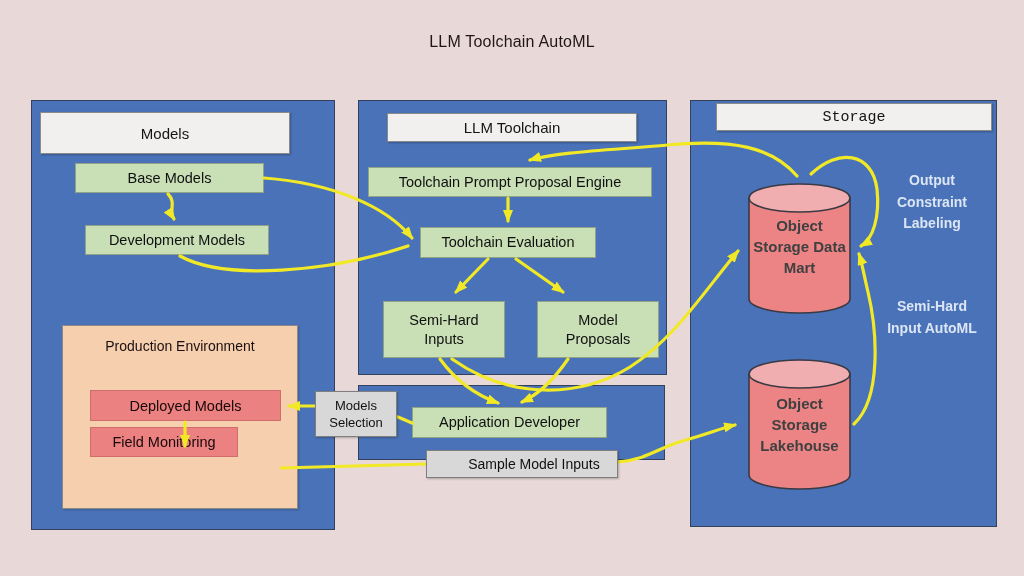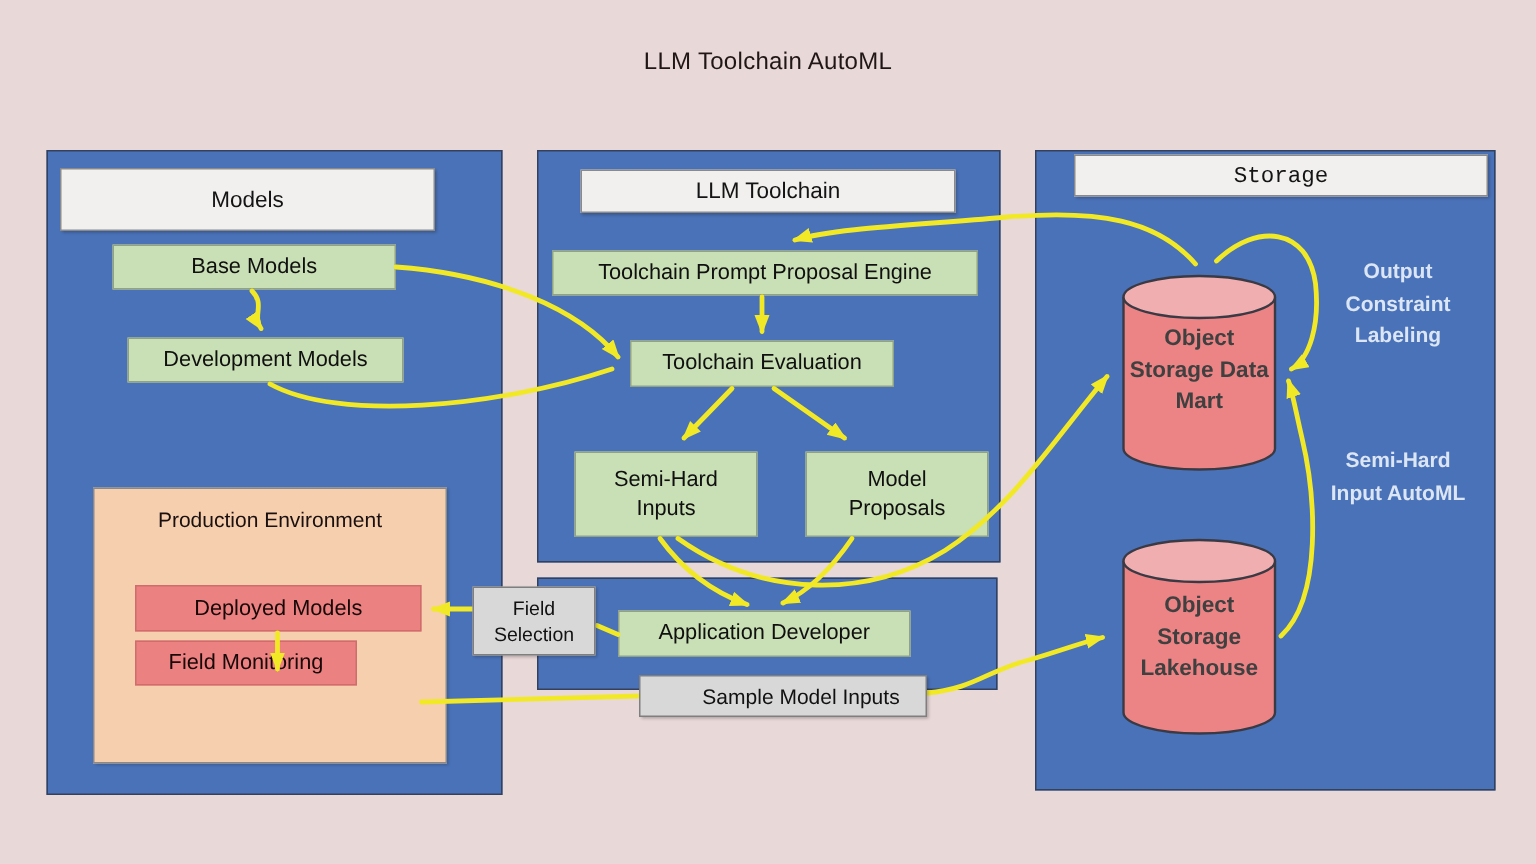--- a/index.html
+++ b/index.html
@@ -85,21 +85,21 @@
   <div class="rbox" style="left:90px;top:390px;width:191px;height:31px;">Deployed Models</div>
   <div class="rbox" style="left:90px;top:427px;width:148px;height:30px;">Field Monitoring</div>
 
   <div class="gbox" style="left:368px;top:167px;width:284px;height:30px;">Toolchain Prompt Proposal Engine</div>
   <div class="gbox" style="left:420px;top:227px;width:176px;height:31px;">Toolchain Evaluation</div>
   <div class="gbox" style="left:383px;top:301px;width:122px;height:57px;padding:12px 14px;">Semi-Hard Inputs</div>
   <div class="gbox" style="left:517px;top:301px;width:122px;height:57px;padding:16px 14px;margin-left:20px;">Model Proposals</div>
 
   <div class="gbox" style="left:412px;top:407px;width:195px;height:31px;">Application Developer</div>
 
-  <div class="glabel" style="left:315px;top:391px;width:82px;height:46px;font-size:13px;line-height:17px;padding:0 6px;">Field Selection</div>
+  <div class="glabel" style="left:315px;top:391px;width:82px;height:46px;font-size:13px;line-height:17px;padding:0 6px;">Models Selection</div>
   <div class="glabel" style="left:426px;top:450px;width:192px;height:28px;font-size:14px;">Sample Model Inputs</div>
 
   <div class="cyl" style="left:747px;top:182px;">
     <svg width="105" height="134" viewBox="0 0 105 134">
       <path d="M2,16 L2,117 A50.5,14 0 0 0 103,117 L103,16" fill="#ec8486" stroke="#3a3a44" stroke-width="1.6"></path>
       <ellipse cx="52.5" cy="16" rx="50.5" ry="14" fill="#f1aeb0" stroke="#3a3a44" stroke-width="1.6"></ellipse>
     </svg>
   </div>
   <div class="cyl-label" style="left:747px;top:215px;width:105px;">Object Storage Data Mart</div>
 

